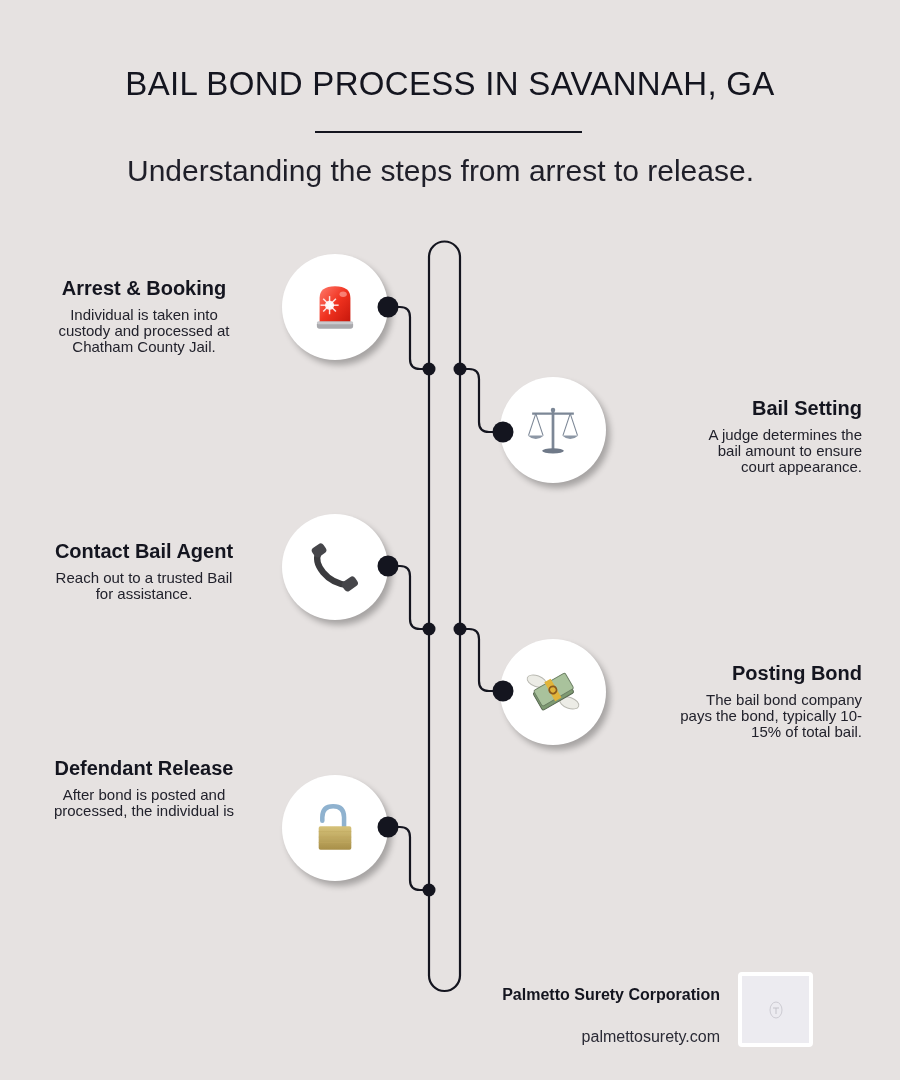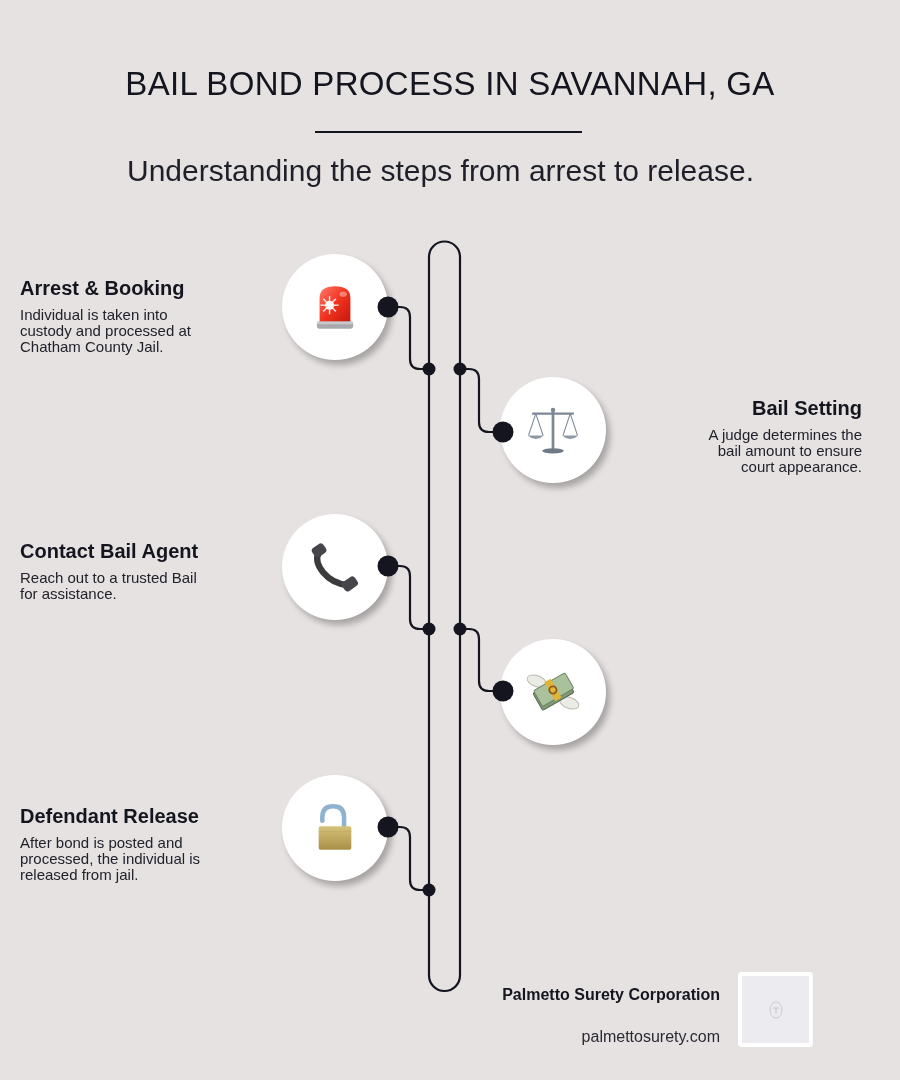--- a/index.html
+++ b/index.html
@@ -23,21 +23,21 @@
     font-size: 30px; line-height: 38px; color: #1f1f29; white-space: nowrap;
   }
   .track { position: absolute; left: 0; top: 0; width: 900px; height: 1080px; z-index: 3; pointer-events: none; }
   .node-circle {
     position: absolute; width: 106px; height: 106px; border-radius: 50%;
     background: #ffffff; box-shadow: 4px 5px 6px rgba(0,0,0,0.28);
     display: flex; align-items: center; justify-content: center; z-index: 2;
   }
   .node-circle svg { width: 58px; height: 58px; }
   .step-text { position: absolute; z-index: 1; }
-  .step-text.left { left: 20px; width: 248px; text-align: left; }
+  .step-text.left { left: 20px; width: 248px; text-align: center; }
   .step-text.right { left: 622px; width: 240px; text-align: right; }
   .step-title {
     font-size: 20px; font-weight: bold; line-height: 24px; white-space: nowrap;
     color: #14151f; margin-bottom: 7px;
   }
   .step-desc { font-size: 15px; line-height: 16px; color: #22222c; }
   .step-desc div { white-space: nowrap; }
   .footer-company {
     position: absolute; right: 180px; top: 985px; font-size: 16px; font-weight: bold;
     line-height: 20px; white-space: nowrap; color: #14151f;
@@ -148,41 +148,46 @@
 </div>
 <div class="node-circle" style="left:282px; top:514px;">
   <svg viewBox="0 0 64 64">
     <path d="M14 16 Q9 26 19 38 Q29 50 46 52" stroke="#3b3b3e" stroke-width="7" stroke-linecap="round" fill="none"></path>
     <rect x="7" y="8" width="15" height="12" rx="4" transform="rotate(-35 14 14)" fill="#46464a"></rect>
     <rect x="40" y="45" width="17" height="12" rx="4" transform="rotate(-35 48 51)" fill="#46464a"></rect>
   </svg>
 </div>
 
 <div class="step-text right" style="top:661px;">
+  <div class="step-title">Posting Bond</div>
+  <div class="step-desc">
+    <div>The bail bond company</div>
+    <div>pays the bond, typically 10-</div>
+    <div>15% of total bail.</div>
+  </div>
 </div>
 <div class="node-circle" style="left:500px; top:639px;">
   <svg viewBox="0 0 64 64">
     <ellipse cx="14" cy="20" rx="11" ry="6" transform="rotate(20 14 20)" fill="#ecece6" stroke="#b8b8b0" stroke-width="1"></ellipse>
     <ellipse cx="50" cy="44" rx="11" ry="6" transform="rotate(20 50 44)" fill="#ecece6" stroke="#b8b8b0" stroke-width="1"></ellipse>
     <g transform="rotate(-30 32 32)">
       <rect x="12" y="22" width="40" height="22" rx="2" fill="#7e9a72" stroke="#55654f" stroke-width="1"></rect>
       <rect x="14" y="20" width="40" height="20" rx="2" fill="#a9c29c" stroke="#6a7d62" stroke-width="1"></rect>
       <rect x="29" y="18" width="8" height="24" fill="#e1b43a"></rect>
       <circle cx="33" cy="30" r="5" fill="#8a5a1e"></circle>
       <circle cx="33" cy="30" r="3" fill="#e1b43a"></circle>
     </g>
   </svg>
 </div>
 
-<div class="step-text left" style="top:804px;">
+<div class="step-text left" style="top:756px;">
   <div class="step-title">Defendant Release</div>
   <div class="step-desc">
     <div>After bond is posted and</div>
     <div>processed, the individual is</div>
-    <div>released from jail.</div>
   </div>
 </div>
 <div class="node-circle" style="left:282px; top:775px;">
   <svg viewBox="0 0 64 64">
     <defs>
       <linearGradient id="lockGrad" x1="0" x2="0" y1="0" y2="1">
         <stop offset="0" stop-color="#d6c27a"></stop>
         <stop offset="1" stop-color="#a88f48"></stop>
       </linearGradient>
     </defs>

